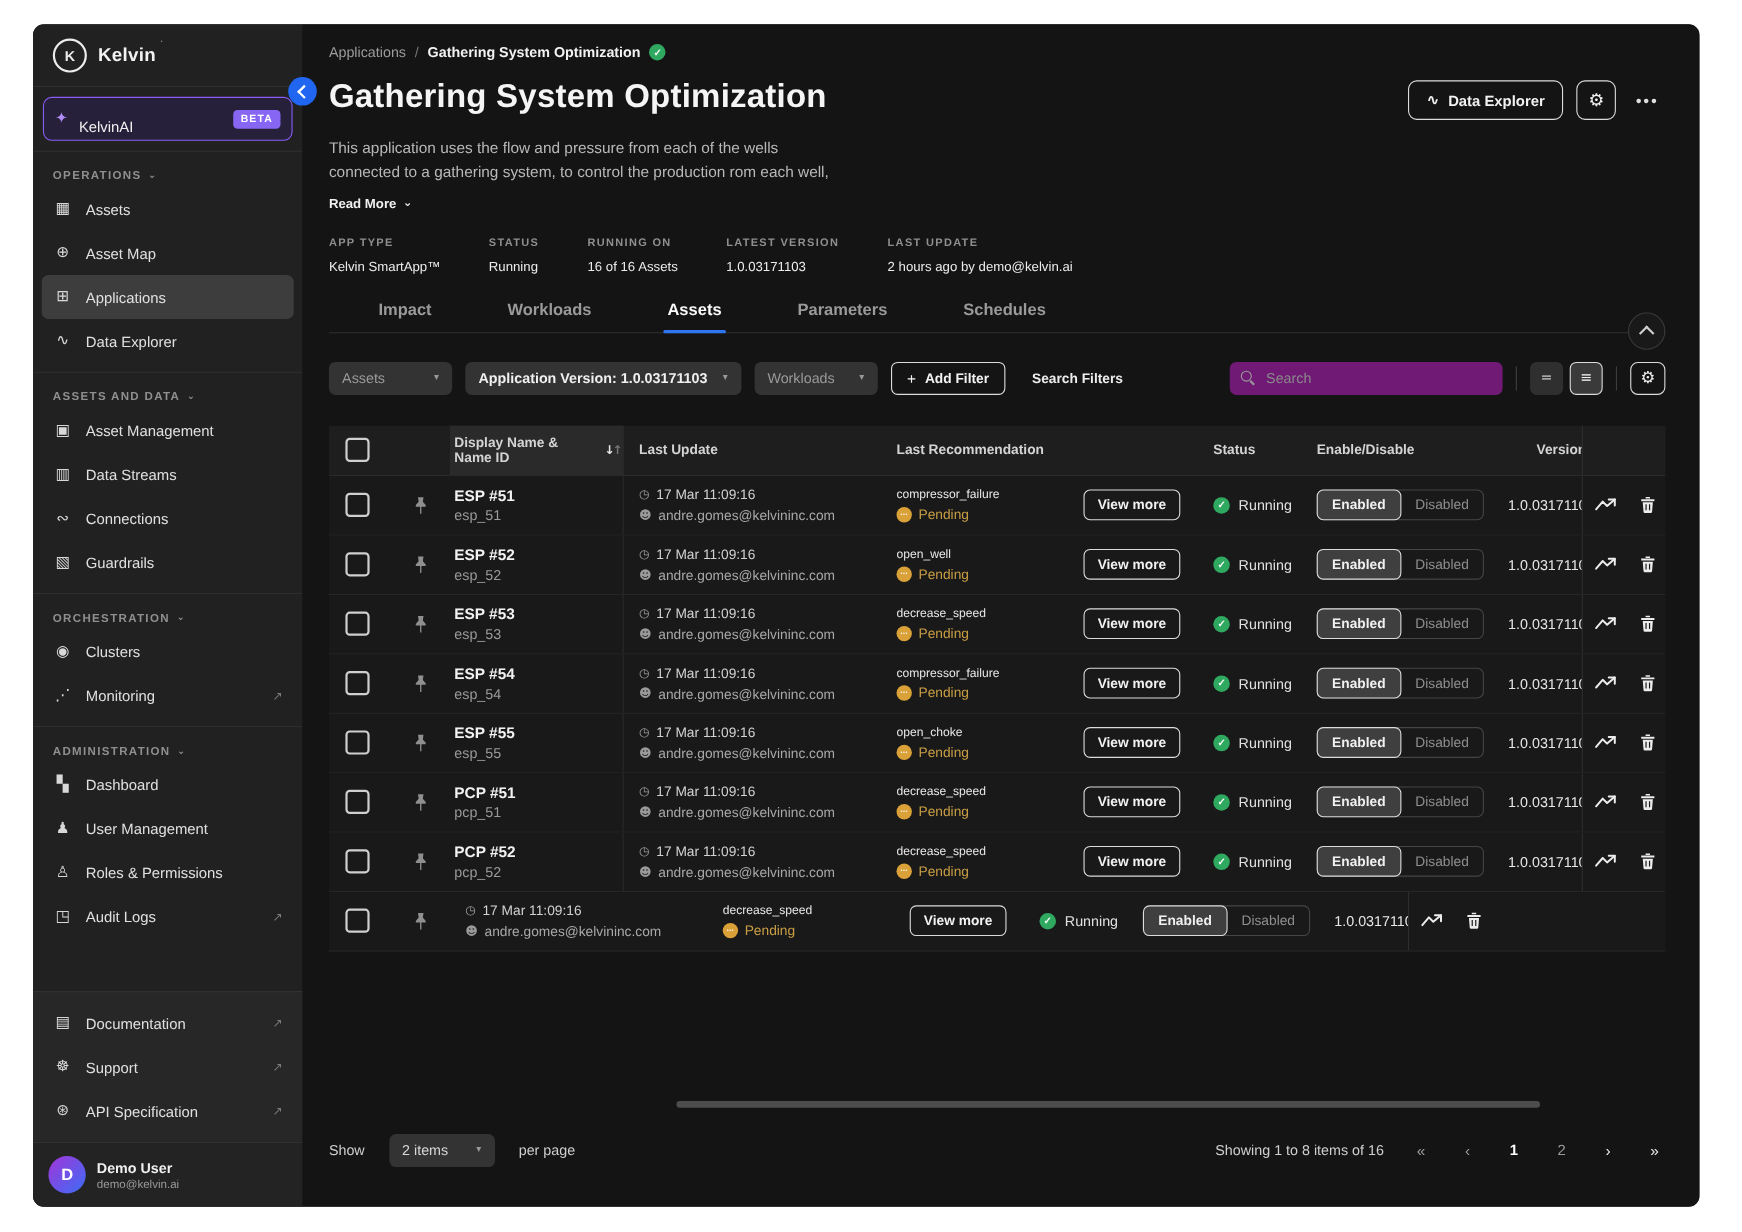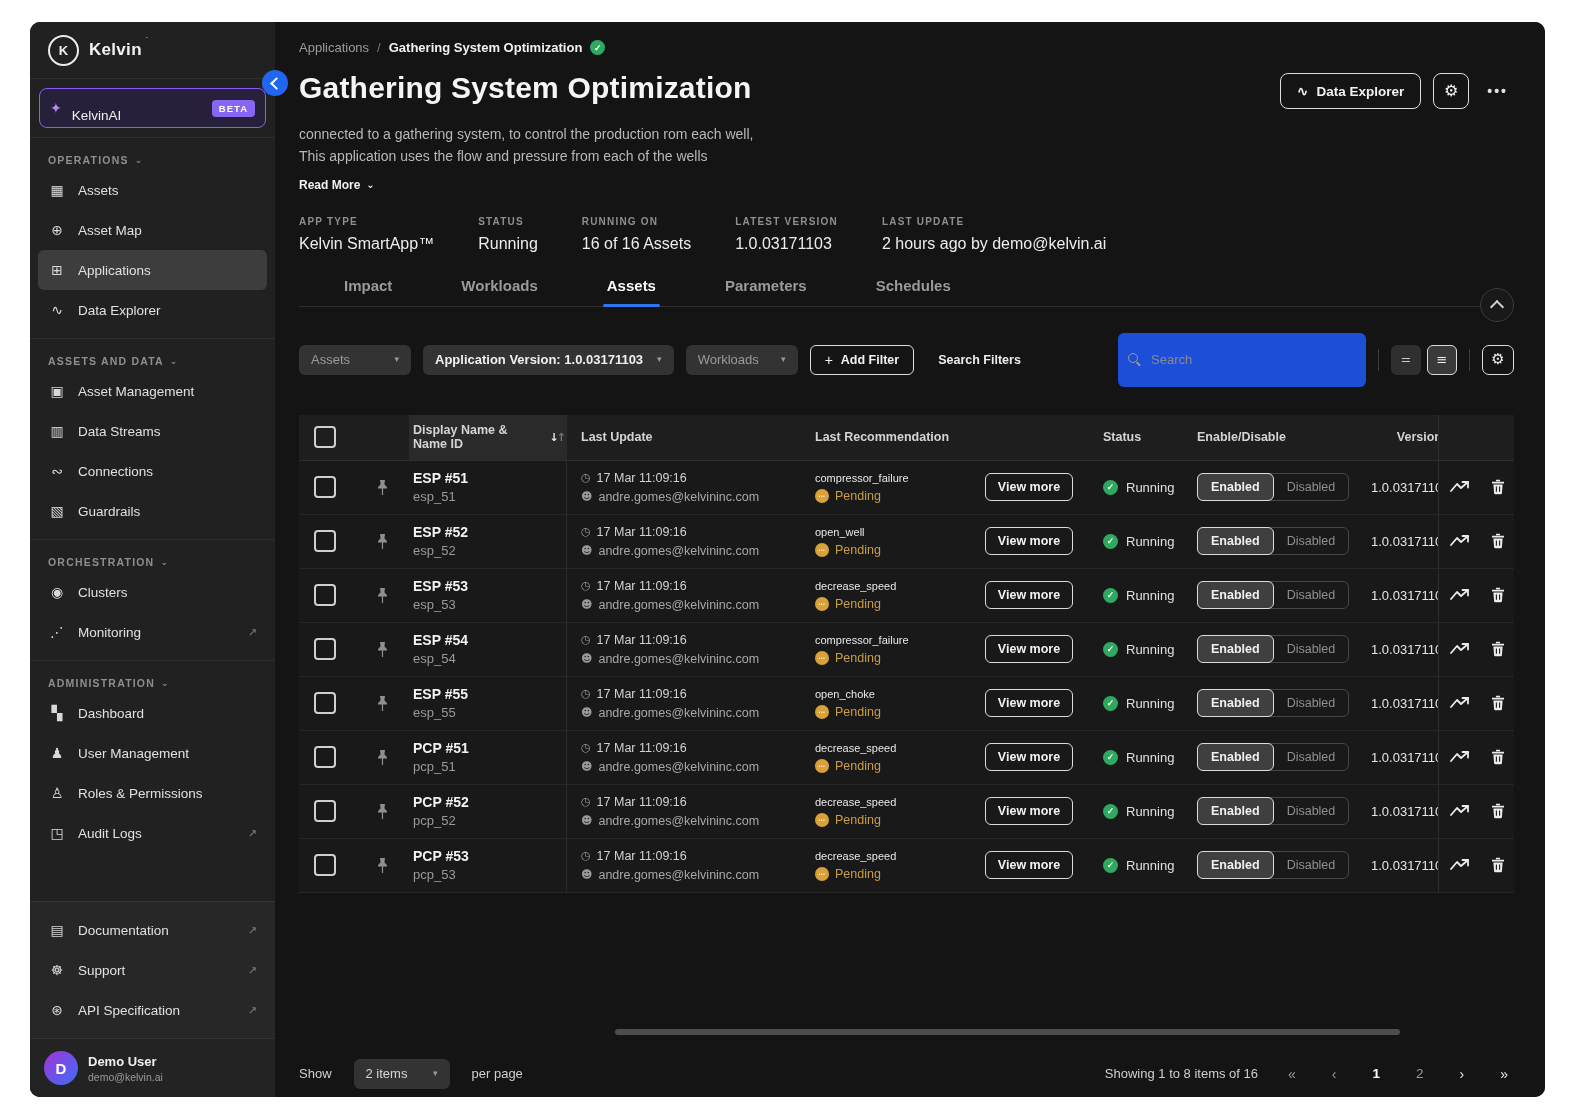--- a/index.html
+++ b/index.html
@@ -47,39 +47,39 @@
   .hdr-actions{display:flex;align-items:center;gap:12px;margin-top:2px;}
   .btn-outline{display:flex;align-items:center;gap:8px;height:36px;padding:0 16px;border:1px solid #dcdcdc;border-radius:8px;background:transparent;color:#f2f2f2;font-size:13.5px;font-weight:700;cursor:pointer;font-family:inherit;}
   .btn-sq{width:36px;height:36px;padding:0;justify-content:center;font-size:16px;}
   .btn-dots{border:none;background:none;color:#e0e0e0;font-size:14px;letter-spacing:2px;cursor:pointer;font-weight:700;}
   .wave{font-size:14px;}
   .desc{margin-top:14px;font-size:14px;color:#b8b8b8;line-height:1.6;}
   .readmore{margin-top:10px;display:flex;align-items:center;gap:6px;font-size:12px;font-weight:700;color:#f0f0f0;cursor:pointer;width:max-content;}
   .rm-chev{font-size:10px;}
   .meta-row{margin-top:24px;display:flex;gap:44px;}
   .meta-label{font-size:10px;font-weight:700;letter-spacing:1.2px;color:#8f8f8f;}
-  .meta-value{margin-top:8px;font-size:16px;color:#ececec;}
+  .meta-value{margin-top:8px;font-size:12px;color:#ececec;}
   .tabs-wrap{margin-top:24px;position:relative;border-bottom:1px solid #2f2f2f;display:flex;gap:44px;padding:0 0 12px 20px;}
   .tab{font-size:15px;font-weight:600;color:#9a9a9a;cursor:pointer;position:relative;margin-left:25px;}
   .tab.active{color:#fafafa;}
   .tab.active::after{content:"";position:absolute;left:-4px;right:-4px;bottom:-13px;height:3px;background:#2e75f0;border-radius:2px;}
   .collapse-up{position:absolute;right:0;bottom:-16px;width:32px;height:32px;border-radius:50%;border:1px solid #3a3a3a;background:#191919;display:flex;align-items:center;justify-content:center;cursor:pointer;z-index:2;}
   .chev-up{width:8px;height:8px;border-top:2px solid #cfcfcf;border-right:2px solid #cfcfcf;transform:rotate(-45deg);margin-top:4px;}
 
   
   .filter-bar{margin-top:26px;display:flex;align-items:center;gap:12px;}
   .dd{height:30px;background:#333;border-radius:6px;display:flex;align-items:center;justify-content:space-between;gap:14px;padding:0 12px;font-size:13px;color:#9a9a9a;cursor:pointer;}
   .dd .caret{font-size:9px;color:#9a9a9a;}
   .dd.plain{min-width:88px;}
   .dd.ver{color:#f0f0f0;font-weight:700;}
   .btn-addfilter{height:30px;display:flex;align-items:center;gap:8px;padding:0 14px;border:1px solid #dcdcdc;border-radius:6px;background:transparent;color:#f2f2f2;font-size:12.5px;font-weight:700;cursor:pointer;font-family:inherit;}
   .plus{font-size:14px;font-weight:400;}
   .clearf{font-size:12.5px;font-weight:700;color:#ececec;margin-left:12px;cursor:pointer;}
   .fspacer{flex:1;}
-  .search{width:228px;height:30px;background:#1d4ed8;border-radius:6px;display:flex;align-items:center;padding:12px 10px;gap:8px;}
+  .search{width:228px;height:30px;background:#701a75;border-radius:6px;display:flex;align-items:center;padding:0 10px;gap:8px;}
   .mag{position:relative;width:13px;height:13px;flex:none;}
   .mag::before{content:"";position:absolute;left:0;top:0;width:8px;height:8px;border:1.5px solid #9a9a9a;border-radius:50%;}
   .mag::after{content:"";position:absolute;width:5px;height:1.5px;background:#9a9a9a;transform:rotate(45deg);left:8px;top:10px;}
   .search input{background:none;border:none;outline:none;color:#d8d8d8;font-size:13px;width:100%;font-family:inherit;}
   .search input::placeholder{color:#8a8a8a;}
   .vdiv{width:1px;height:22px;background:#3d3d3d;}
   .tgl{width:30px;height:30px;border-radius:6px;background:#2f2f2f;border:none;color:#c8c8c8;font-size:13px;display:flex;align-items:center;justify-content:center;cursor:pointer;}
   .tgl.sel{border:1px solid #dcdcdc;background:#3a3a3a;color:#f5f5f5;}
   .tglgrp{display:flex;gap:6px;}
   .btn-tset{width:32px;height:30px;border:1px solid #dcdcdc;border-radius:7px;background:transparent;color:#f0f0f0;font-size:15px;display:flex;align-items:center;justify-content:center;cursor:pointer;}
@@ -326,22 +326,22 @@
           <span>Data Explorer</span>
         </button>
         <button class="btn-outline btn-sq">
             <span class="gi">⚙</span>
           </button>
         <button class="btn-dots"><span>•••</span></button>
       </div>
     </div>
 
     <div class="desc">
+      <div>This application uses the flow and pressure from each of the wells</div>
       <div>connected to a gathering system, to control the production rom each well,</div>
-      <div>This application uses the flow and pressure from each of the wells</div>
     </div>
     <div class="readmore">
       <span>Read More</span>
       <span class="gi rm-chev">⌄</span>
     </div>
 
     <div class="meta-row">
 
         <div>
           <div class="meta-label">APP TYPE</div>
@@ -938,26 +938,20 @@
             <div class="c c1">
               <span class="cb"></span>
             </div>
             <div class="c c2">
               <span class="abtn">
                 <svg width="13" height="17" viewBox="0 0 13 17">
                   <path fill="#8f8f8f" d="M4 1 h5 l-.6 4.2 L11 8.2 V9.6 H2 V8.2 L4.6 5.2 Z M5.9 9.6 h1.2 V16 h-1.2 Z"></path>
                 </svg>
               </span>
             </div>
-            <div class="c c3">
-              <div class="nmwrap">
-                <div class="nm">PCP #53</div>
-                <div class="idt">pcp_53</div>
-              </div>
-            </div>
             <div class="c c4">
               <div class="cellcol">
                 <div class="l">
                   <span class="gi mini">◷</span>
                   <span>17 Mar 11:09:16</span>
                 </div>
                 <div class="l dim">
                   <span class="gi mini">☻</span>
                   <span>andre.gomes@kelvininc.com</span>
                 </div>

